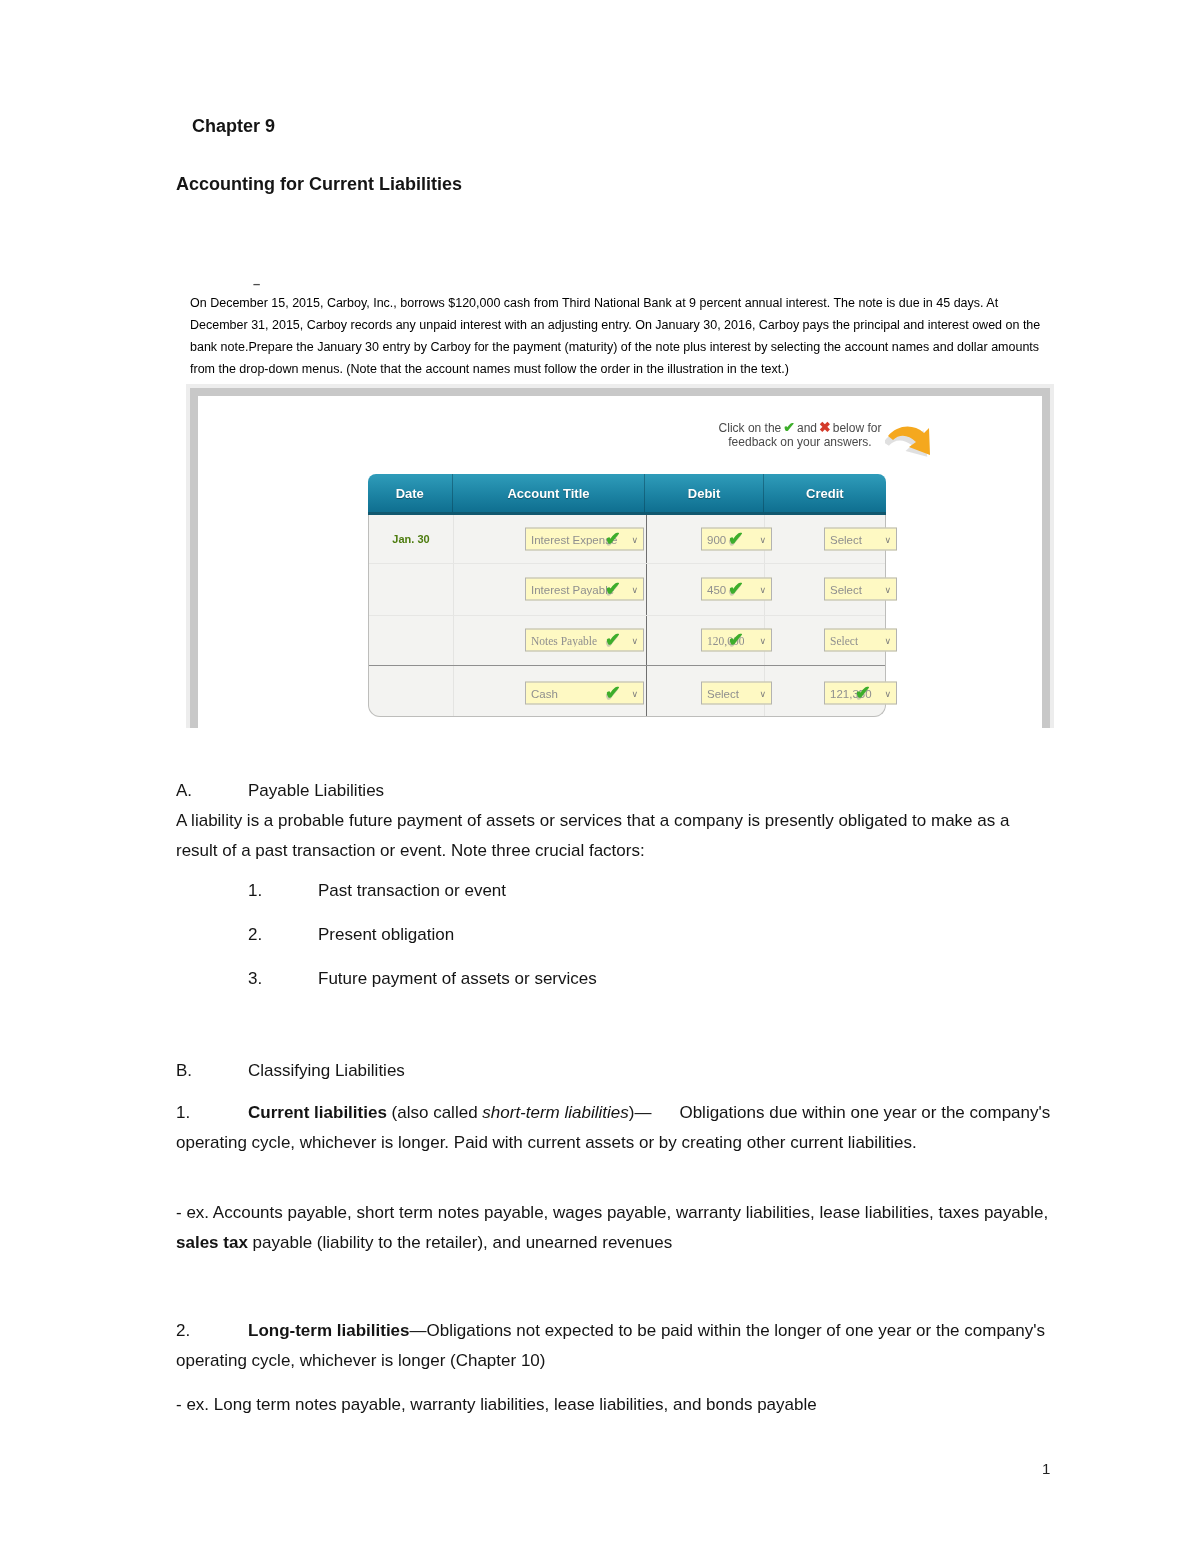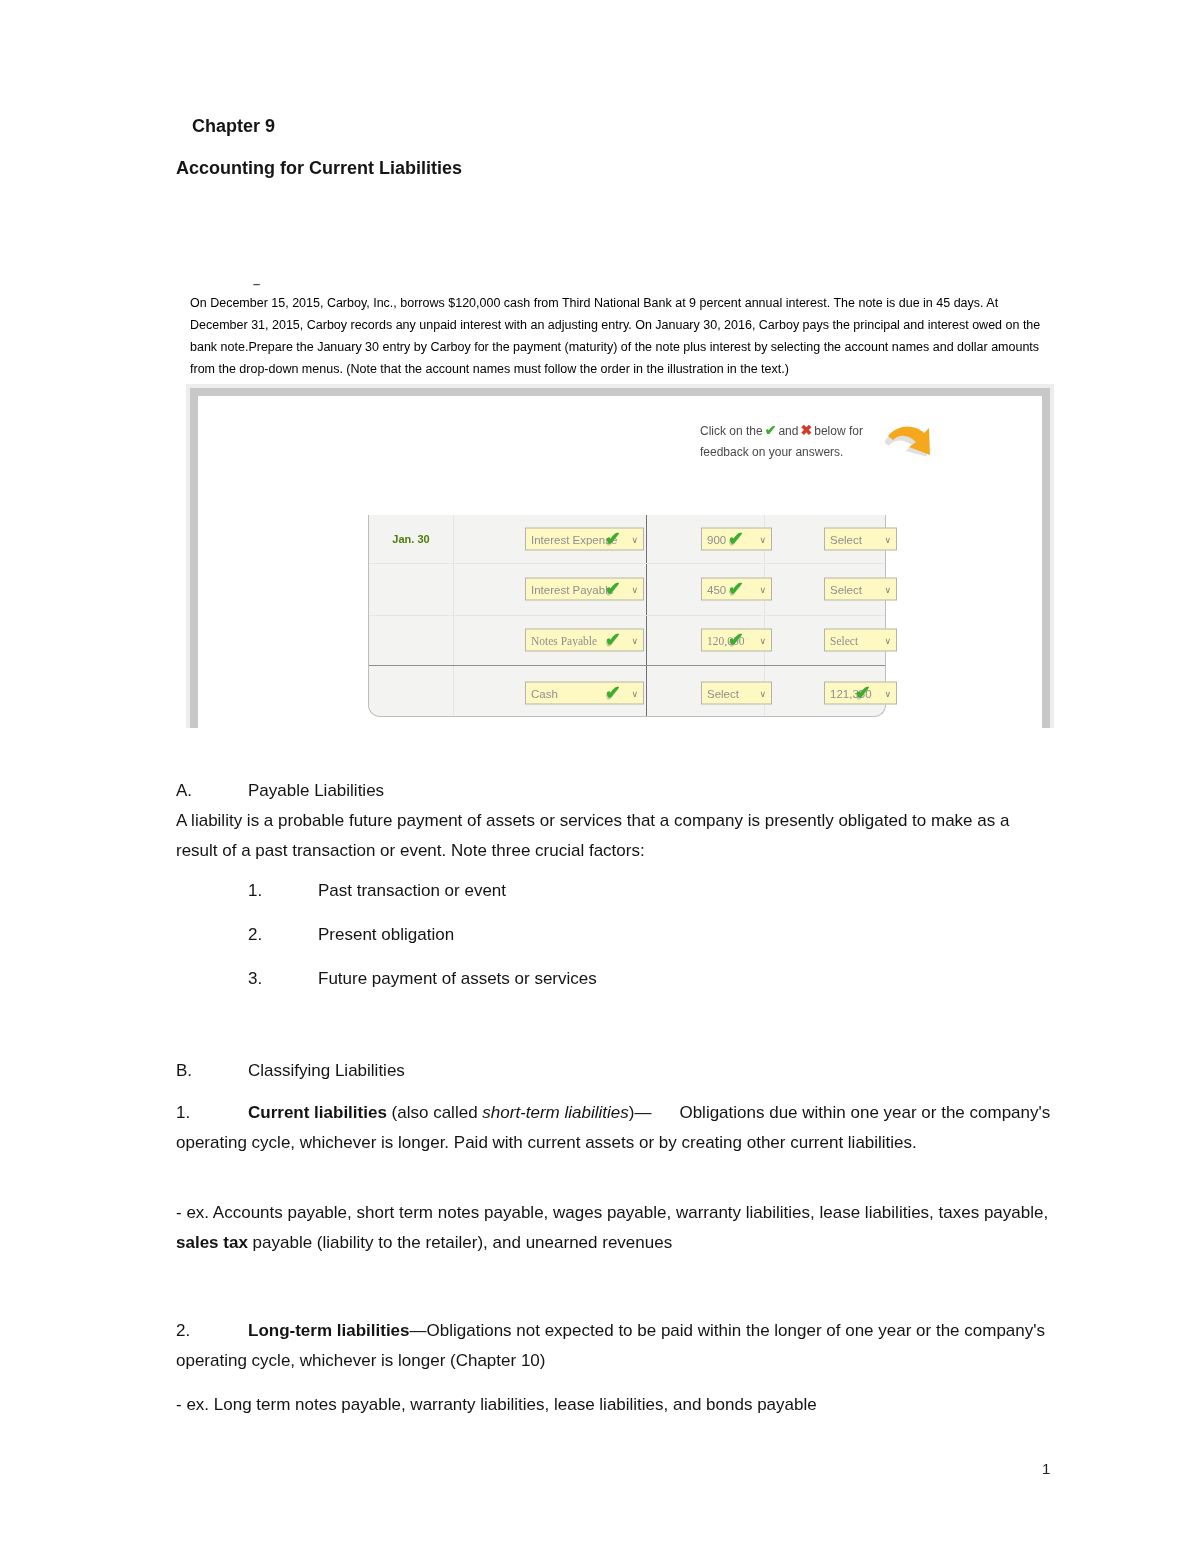--- a/index.html
+++ b/index.html
@@ -26,21 +26,21 @@
     font-size:12.5px;line-height:22px;color:#000000;
   }
 
   
   .frame-outer{position:absolute;left:186px;top:384px;width:868px;height:344px;background:#ededed;}
   .frame-inner{
     position:absolute;left:4px;top:4px;right:4px;bottom:0;
     border:8px solid #c8c8c8;border-bottom:none;background:#ffffff;
   }
 
-  .note{position:absolute;left:502px;top:24px;width:200px;font-size:12px;line-height:21px;color:#4a4a4a;}
+  .note{position:absolute;left:502px;top:24px;width:200px;font-size:12px;line-height:14px;color:#4a4a4a;text-align:center;}
   .note .ico-check{color:#3dae2b;font-weight:bold;font-size:14px;padding:0 2px;}
   .note .ico-cross{color:#d43a2a;font-weight:bold;font-size:14px;padding:0 2px;}
   .arrow{position:absolute;left:687px;top:26px;width:54px;height:48px;}
 
   
   .jtable{position:absolute;left:170px;top:78px;width:518px;height:245px;}
   .thead{
     display:flex;height:38px;border-radius:8px 8px 0 0;overflow:hidden;
     background:linear-gradient(180deg,#2f9cba 0%,#1c83a3 55%,#0f6f90 100%);
     border-bottom:3px solid #11586f;
@@ -83,39 +83,45 @@
     position:absolute;top:50%;transform:translateY(-55%);
     font-size:19px;line-height:1;color:#3dae2b;font-weight:bold;
     text-shadow:-1px 2px 0 rgba(150,150,150,.45);
     cursor:pointer;
   }
 </style>
 </head>
 <body>
 
 <div class="abs doc-heading" style="left:176px;top:114px;margin-left:16px;">Chapter 9</div>
-<div class="abs doc-heading" style="left:176px;top:156px;">Accounting for Current Liabilities</div>
+<div class="abs doc-heading" style="left:176px;top:172px;">Accounting for Current Liabilities</div>
 
 <div class="problem-dash">–</div>
 <div class="problem-text">On December 15, 2015, Carboy, Inc., borrows $120,000 cash from Third National Bank at 9 percent annual interest. The note is due in 45 days. At December 31, 2015, Carboy records any unpaid interest with an adjusting entry. On January 30, 2016, Carboy pays the principal and interest owed on the bank note.Prepare the January 30 entry by Carboy for the payment (maturity) of the note plus interest by selecting the account names and dollar amounts from the drop-down menus. (Note that the account names must follow the order in the illustration in the text.)</div>
 
 <div class="frame-outer">
   <div class="frame-inner">
 
     <div class="note">
       <span>Click on the</span><span class="ico-check">✔</span><span>and</span><span class="ico-cross">✖</span><span>below for</span><br>
       <span>feedback on your answers.</span>
     </div>
 
     <svg class="arrow" viewBox="0 0 54 48">
       <path d="M3,14 C12,3 28,1 39,11 L44,6 L45,33 L24,25 L31,20 C23,12 14,12 8,18 Z" transform="translate(-4,4) rotate(-6 25 20)" fill="#d6d6d6" opacity="0.75"></path>
       <path d="M3,14 C12,3 28,1 39,11 L44,6 L45,33 L24,25 L31,20 C23,12 14,12 8,18 Z" fill="#f5a81e"></path>
     </svg>
 
     <div class="jtable">
+      <div class="thead">
+        <div class="th th-date">Date</div>
+        <div class="th th-account">Account Title</div>
+        <div class="th th-debit">Debit</div>
+        <div class="th th-credit">Credit</div>
+      </div>
 
       <div class="tbody">
 
         <div class="vline" style="left:84px;"></div>
         <div class="vline-strong" style="left:277px;"></div>
         <div class="vline" style="left:395px;"></div>
         <div class="hline" style="top:48px;"></div>
         <div class="hline" style="top:100px;"></div>
         <div class="hline-strong" style="top:150px;"></div>
 

